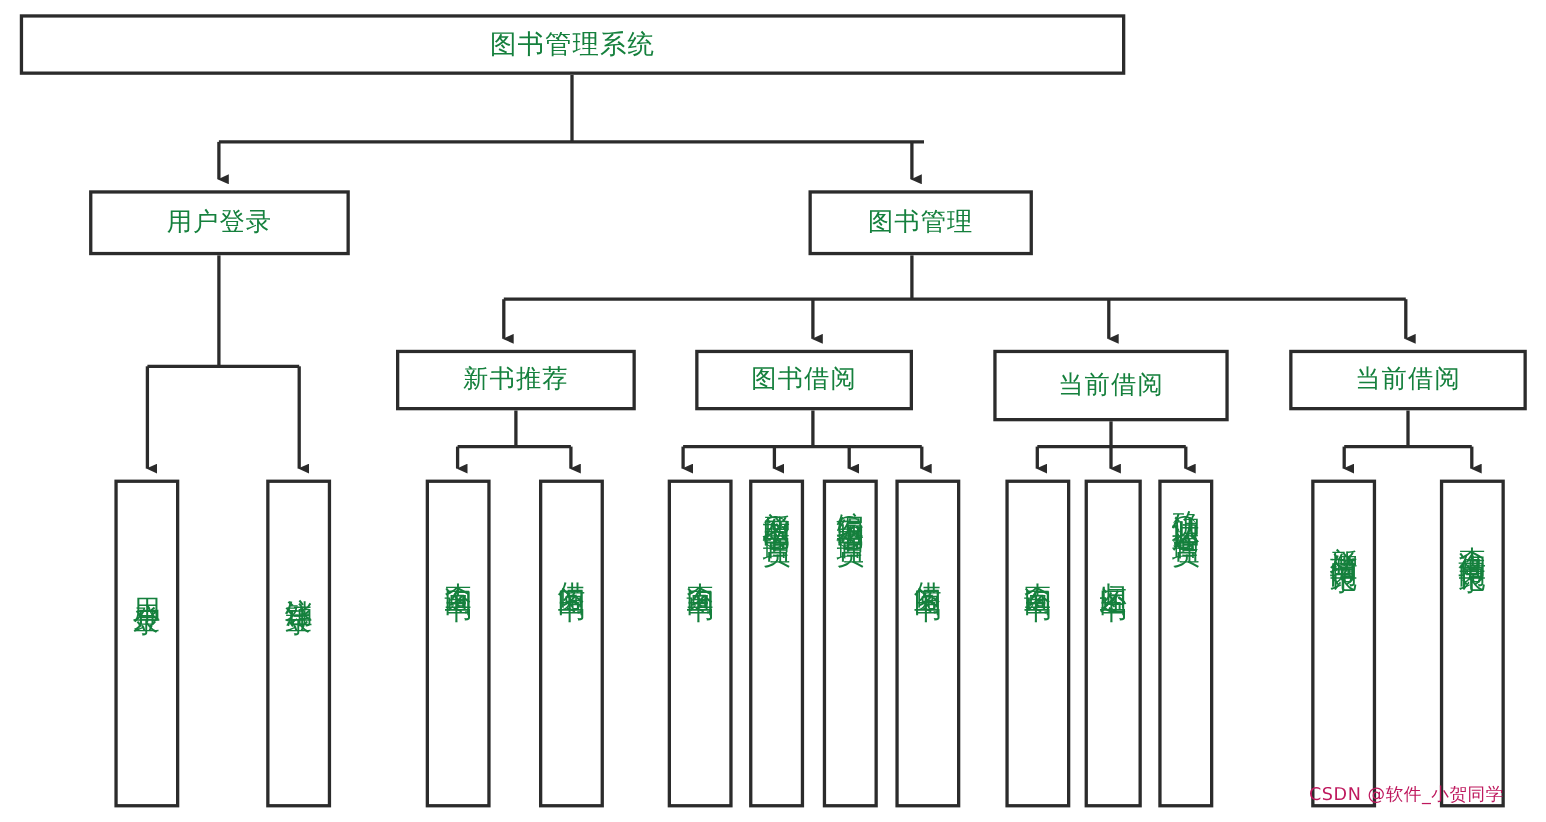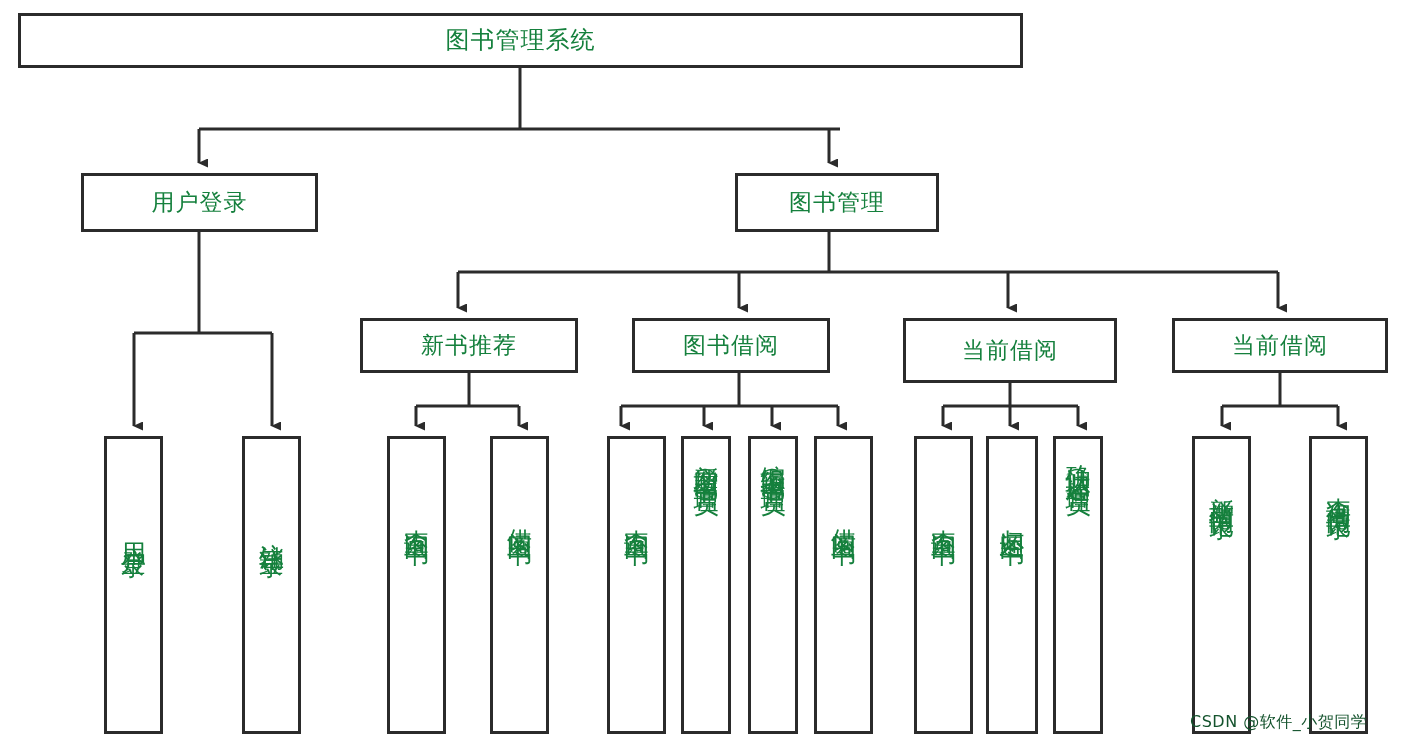--- a/index.html
+++ b/index.html
@@ -46,21 +46,21 @@
     font-size:25px;
     line-height:1.0;
     letter-spacing:4px;
     white-space:nowrap;
   }
 
   #watermark{
     position:absolute;
     left:1190px;top:712px;
     font-size:16px;
-    color:#14532d;
+    color:#be185d;
     letter-spacing:0.5px;
     white-space:nowrap;
     pointer-events:none;
   }
 </style>
 </head>
 <body>
 
 <div id="canvas">
 

